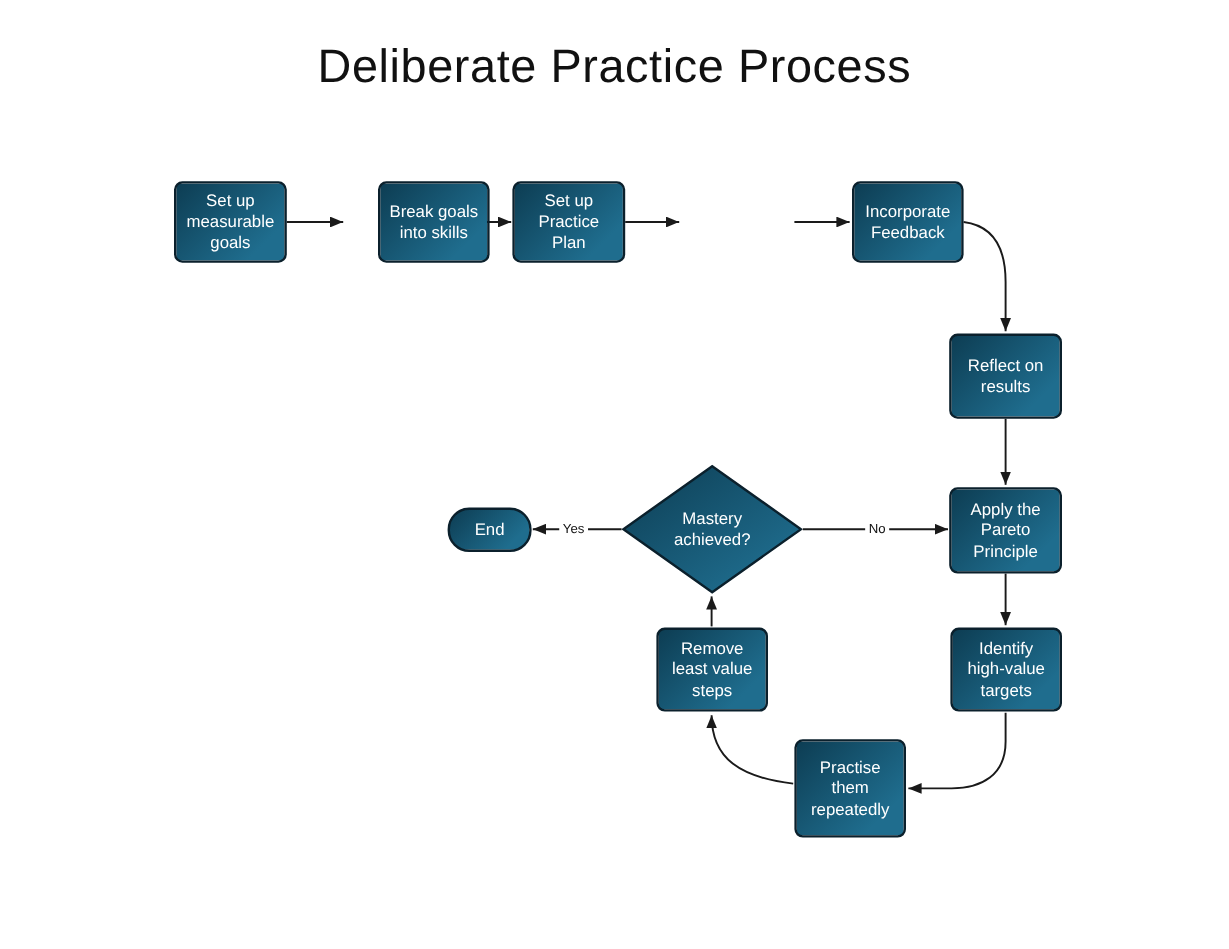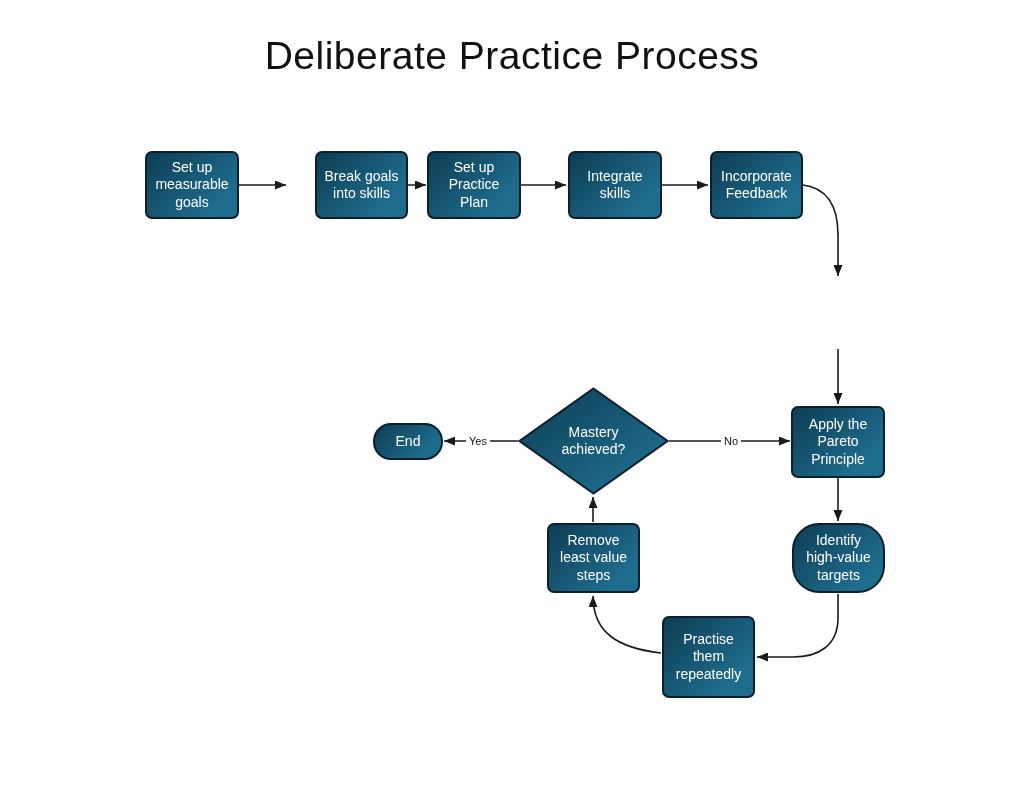--- a/index.html
+++ b/index.html
@@ -95,46 +95,46 @@
 measurable
 goals</div>
 
   <div class="node" style="left:287px;top:151px;width:93px;height:68px;margin-left:28px;">Break goals
 into skills</div>
 
   <div class="node" style="left:427px;top:151px;width:94px;height:68px;">Set up
 Practice
 Plan</div>
 
-  <div class="node" style="left:568px;top:151px;width:94px;height:68px;">Integrate
-skills</div>
 
   <div class="node" style="left:710px;top:151px;width:93px;height:68px;text-align:center;">Incorporate
 Feedback</div>
 
+  <div class="node" style="left:791px;top:278px;width:94px;height:71px;">Reflect on
+results</div>
 
   <div class="node" style="left:791px;top:406px;width:94px;height:72px;">Apply the
 Pareto
 Principle</div>
 
   <div class="diamond-wrap" style="left:518px;top:387px;width:151px;height:108px;">
     <svg viewBox="0 0 151 108">
       <polygon points="75.5,1.5 149.5,54 75.5,106.5 1.5,54" fill="url(#nodeGrad)" stroke="#0b202c" stroke-width="2"></polygon>
     </svg>
     <span class="lbl">Mastery
 achieved?</span>
   </div>
 
   <div class="node terminator" style="left:373px;top:423px;width:70px;height:37px;">End</div>
 
   <div class="node" style="left:547px;top:523px;width:93px;height:70px;">Remove
 least value
 steps</div>
 
-  <div class="node" style="left:792px;top:523px;width:93px;height:70px;border-radius:27px;">Identify
+  <div class="node" style="left:792px;top:523px;width:93px;height:70px;">Identify
 high-value
 targets</div>
 
   <div class="node" style="left:662px;top:616px;width:93px;height:82px;">Practise
 them
 repeatedly</div>
 
   <span class="edge-label" style="left:478px;top:441px;">Yes</span>
 
   <span class="edge-label" style="left:731px;top:441px;">No</span>

